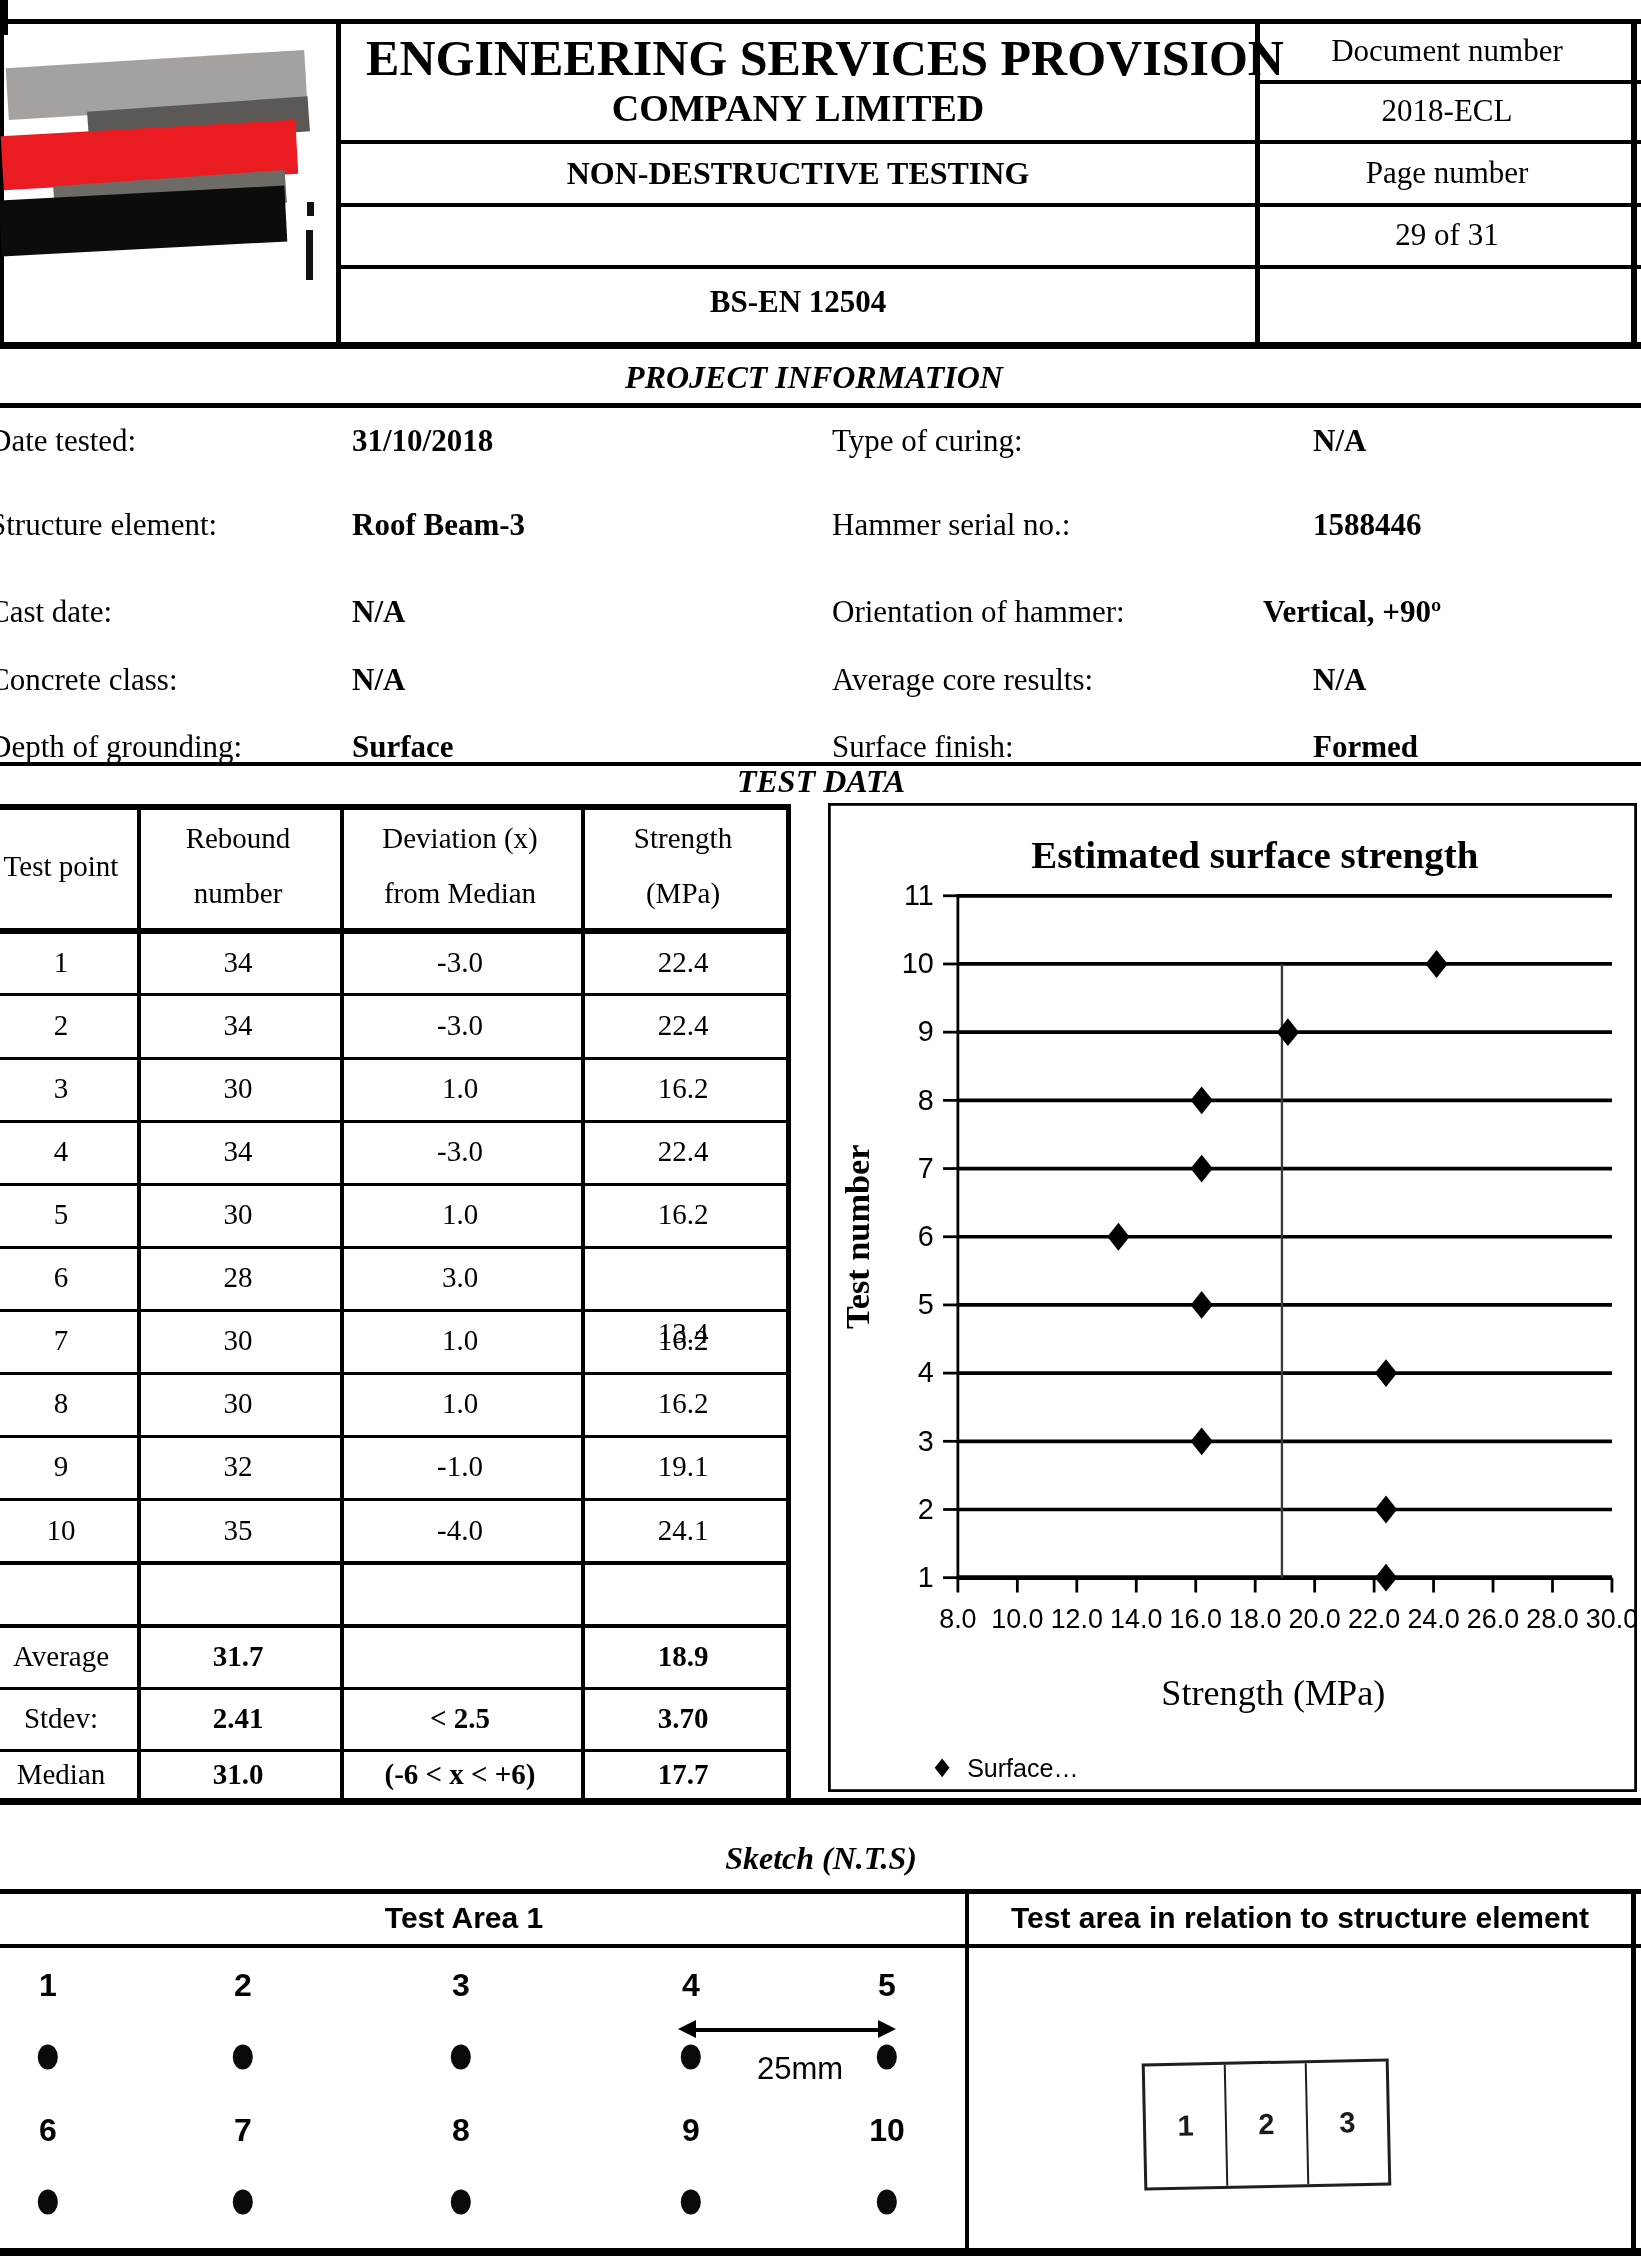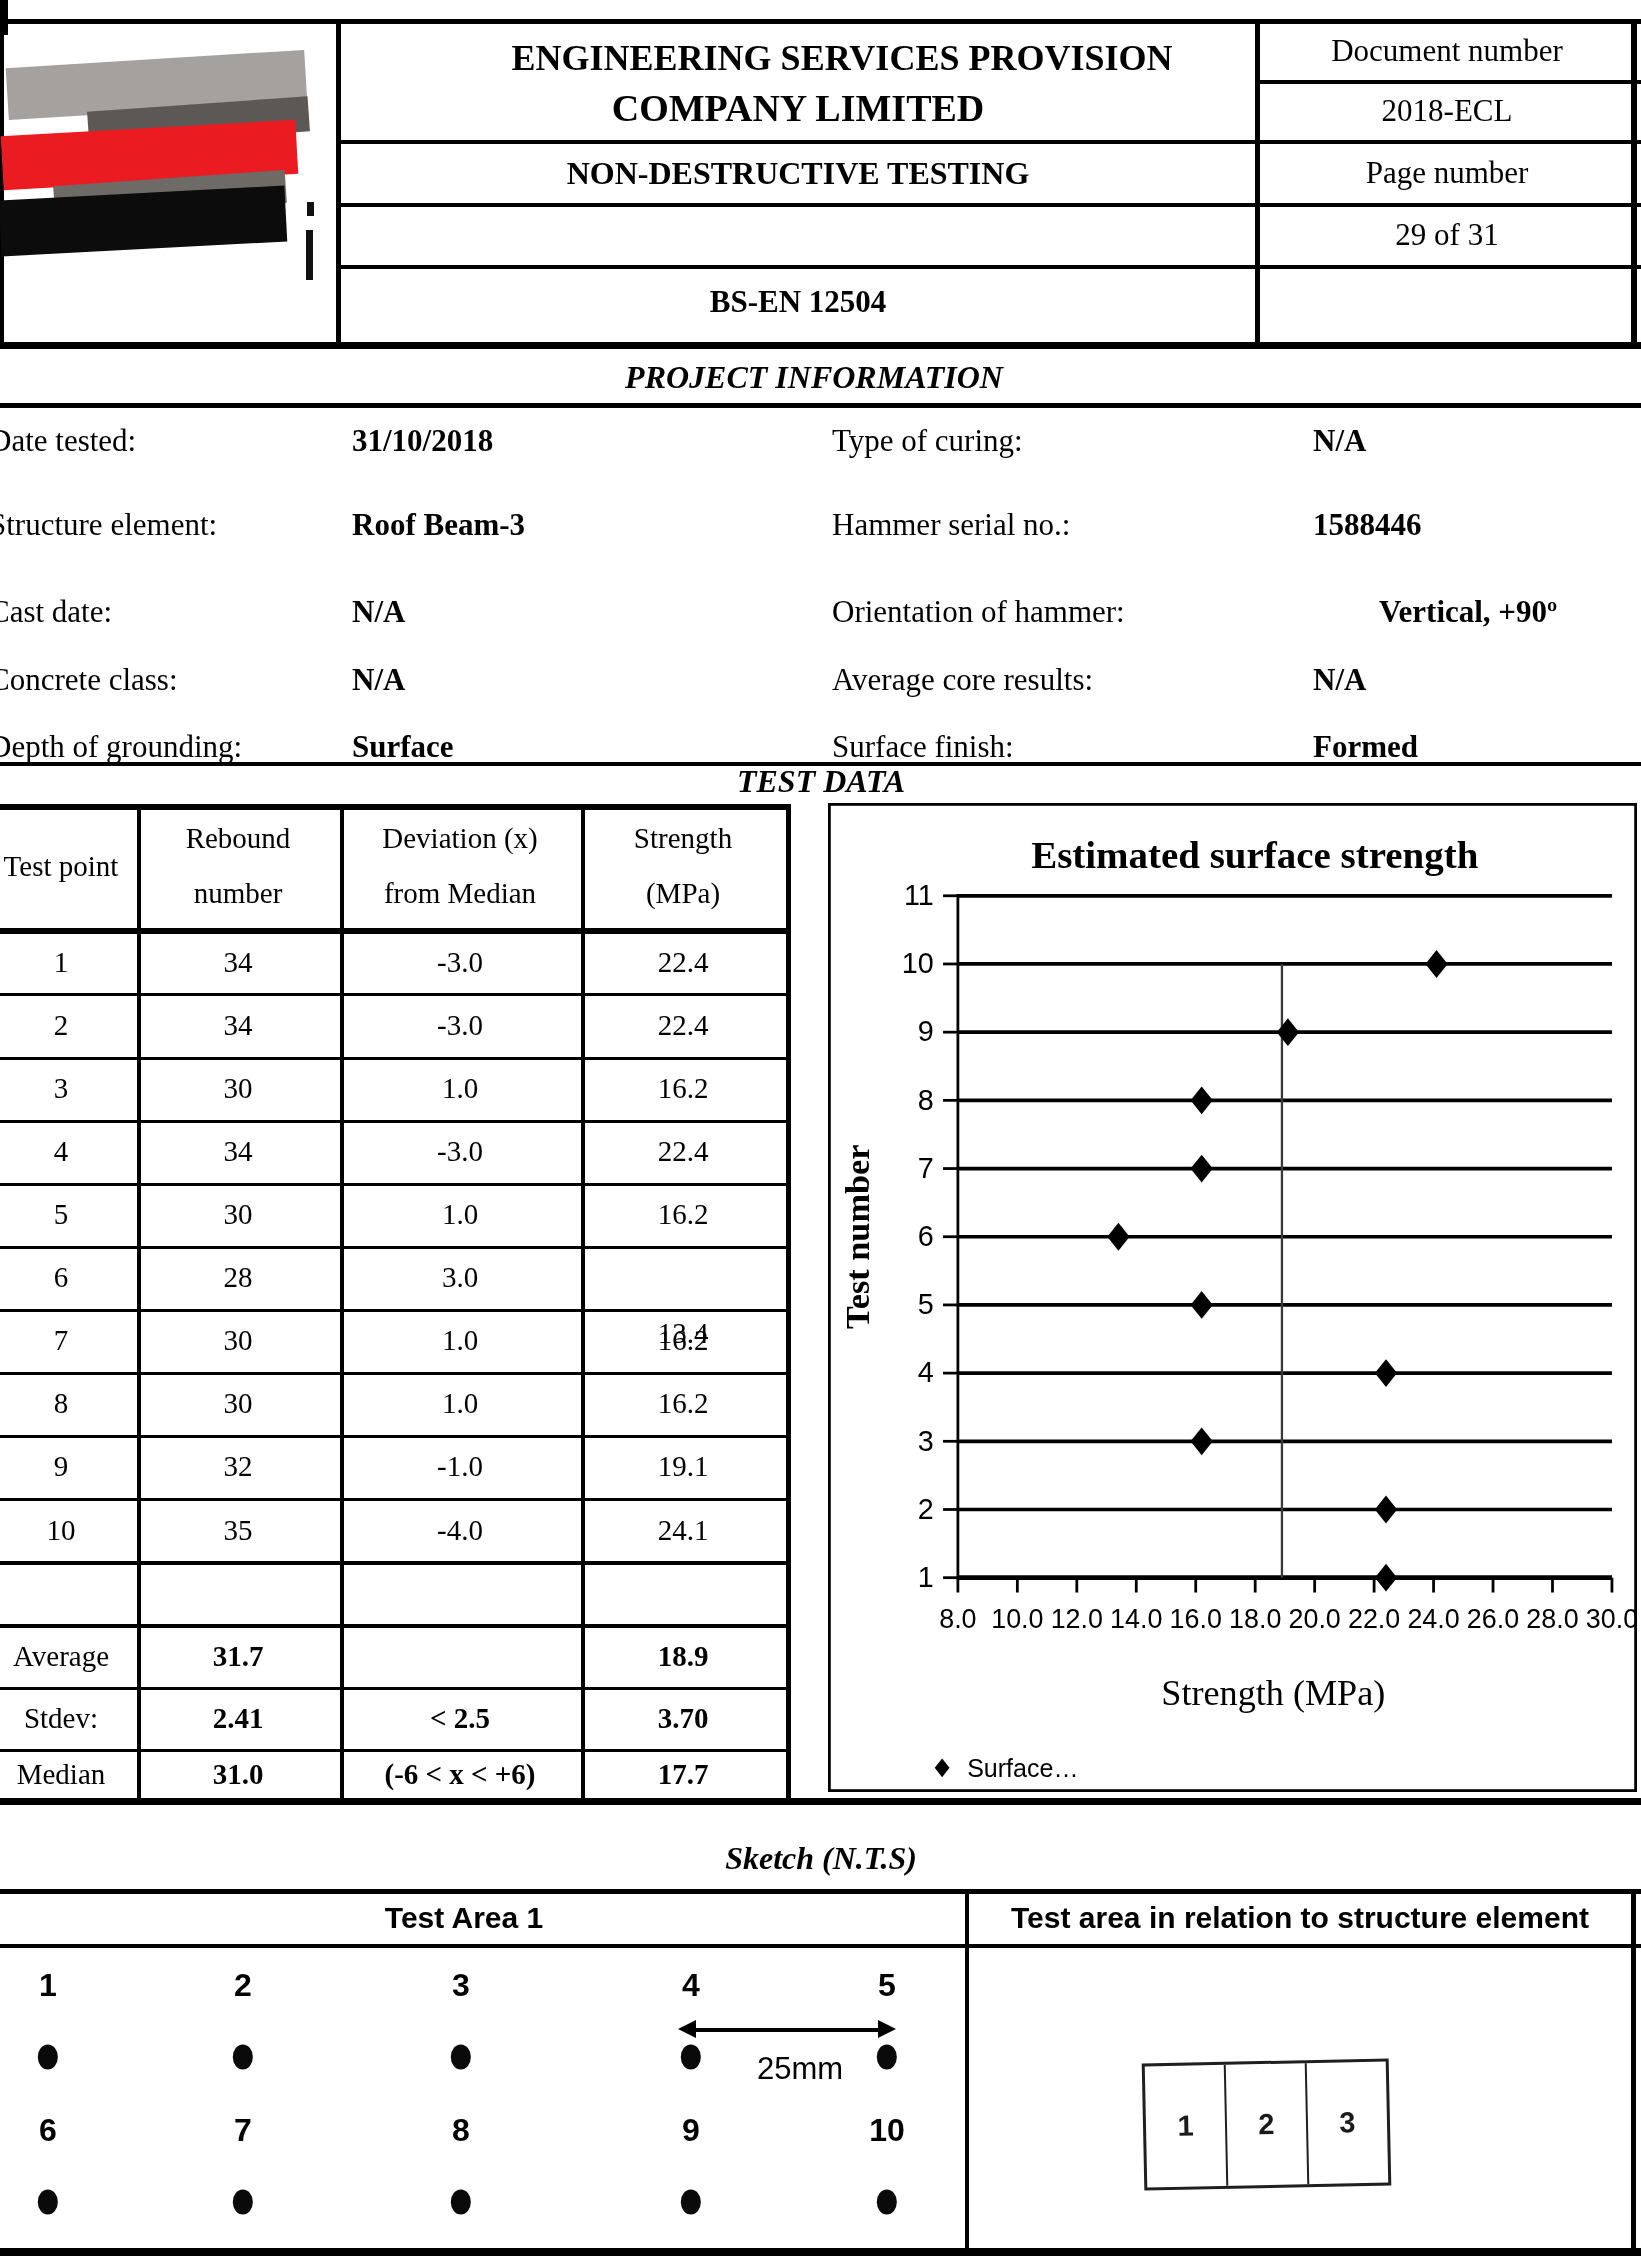--- a/index.html
+++ b/index.html
@@ -42,21 +42,21 @@
   <div class="abs" style="left:0;top:24px;width:334px;height:315px;">
     <div class="logo-bar" style="left: 7.4px; top: 35px; width: 299px; height: 52px; transform: rotate(-3.5deg); background: rgb(165, 161, 158);"></div>
     <div class="logo-bar" style="left: 88px; top: 80px; width: 221px; height: 35px; transform: rotate(-4deg); background: rgb(92, 88, 85);"></div>
     <div class="logo-bar" style="left: 1.9px; top: 104px; width: 295px; height: 54px; transform: rotate(-3.2deg); background: rgb(234, 28, 34);"></div>
     <div class="logo-bar" style="left: 54px; top: 154px; width: 232px; height: 33px; transform: rotate(-4deg); background: rgb(110, 106, 102);"></div>
     <div class="logo-bar" style="left: 0px; top: 169px; width: 286px; height: 56px; transform: rotate(-3deg); background: rgb(12, 12, 12);"></div>
     <div class="logo-bar" style="left:306px;top:206px;width:7.4px;height:50px;background:#111;"></div>
     <div class="logo-bar" style="left:307px;top:178px;width:6.5px;height:14px;background:#111;"></div>
   </div>
 
-  <div class="abs cc ser b" style="left:842px;top:58px;font-size:36px;">ENGINEERING SERVICES PROVISION</div>
+  <div class="abs cc ser b" style="left:825px;top:58px;font-size:50px;">ENGINEERING SERVICES PROVISION</div>
   <div class="abs cc ser b" style="left:798px;top:173px;font-size:32px;">NON-DESTRUCTIVE TESTING</div>
   <div class="abs cc ser b" style="left:798px;top:108px;font-size:38px;">COMPANY LIMITED</div>
   <div class="abs cc ser b" style="left:798px;top:302px;font-size:31px;">BS-EN 12504</div>
   <div class="abs cc ser" style="left:1447px;top:51px;font-size:31px;">Document number</div>
   <div class="abs cc ser" style="left:1447px;top:111px;font-size:31px;">2018-ECL</div>
   <div class="abs cc ser" style="left:1447px;top:173px;font-size:31px;">Page number</div>
   <div class="abs cc ser" style="left:1447px;top:235px;font-size:31px;">29 of 31</div>
 
   <div class="abs cc ser b i" style="left:814px;top:377px;font-size:32px;text-align:center;">PROJECT INFORMATION</div>
   <div class="hline" style="left:0;top:403px;width:1642px;height:4.6px;"></div>
@@ -69,21 +69,21 @@
       <div class="abs ser b cv" style="left: 352px; top: 612px; font-size: 31px;">N/A</div>
       <div class="abs ser cv" style="left: -11px; top: 680px; font-size: 31px;">Concrete class:</div>
       <div class="abs ser b cv" style="left: 352px; top: 680px; font-size: 31px;">N/A</div>
       <div class="abs ser cv" style="left: -11px; top: 747px; font-size: 31px;">Depth of grounding:</div>
       <div class="abs ser b cv" style="left: 352px; top: 747px; font-size: 31px;">Surface</div>
       <div class="abs ser cv" style="left: 832px; top: 441px; font-size: 31px;">Type of curing:</div>
       <div class="abs ser b cv" style="left: 1313px; top: 441px; font-size: 31px;">N/A</div>
       <div class="abs ser cv" style="left: 832px; top: 525px; font-size: 31px;">Hammer serial no.:</div>
       <div class="abs ser b cv" style="left: 1313px; top: 525px; font-size: 31px;">1588446</div>
       <div class="abs ser cv" style="left: 832px; top: 612px; font-size: 31px;">Orientation of hammer:</div>
-      <div class="abs ser b cv" style="left: 1379px; top: 612px; font-size: 31px;">Vertical, +90º</div>
+      <div class="abs ser b cv" style="left: 1263px; top: 612px; font-size: 31px;">Vertical, +90º</div>
       <div class="abs ser cv" style="left: 832px; top: 680px; font-size: 31px;">Average core results:</div>
       <div class="abs ser b cv" style="left: 1313px; top: 680px; font-size: 31px;">N/A</div>
       <div class="abs ser cv" style="left: 832px; top: 747px; font-size: 31px;">Surface finish:</div>
       <div class="abs ser b cv" style="left: 1313px; top: 747px; font-size: 31px;">Formed</div>
     </div>
   <div class="hline" style="left:0;top:762px;width:1642px;height:3.7px;"></div>
 
   <div class="abs cc ser b i" style="left:821px;top:781px;font-size:32px;">TEST DATA</div>
   <div id="table-area">
       <div class="hline" style="left: 137px; top: 804px; width: 3.7px; height: 1000px;"></div>

